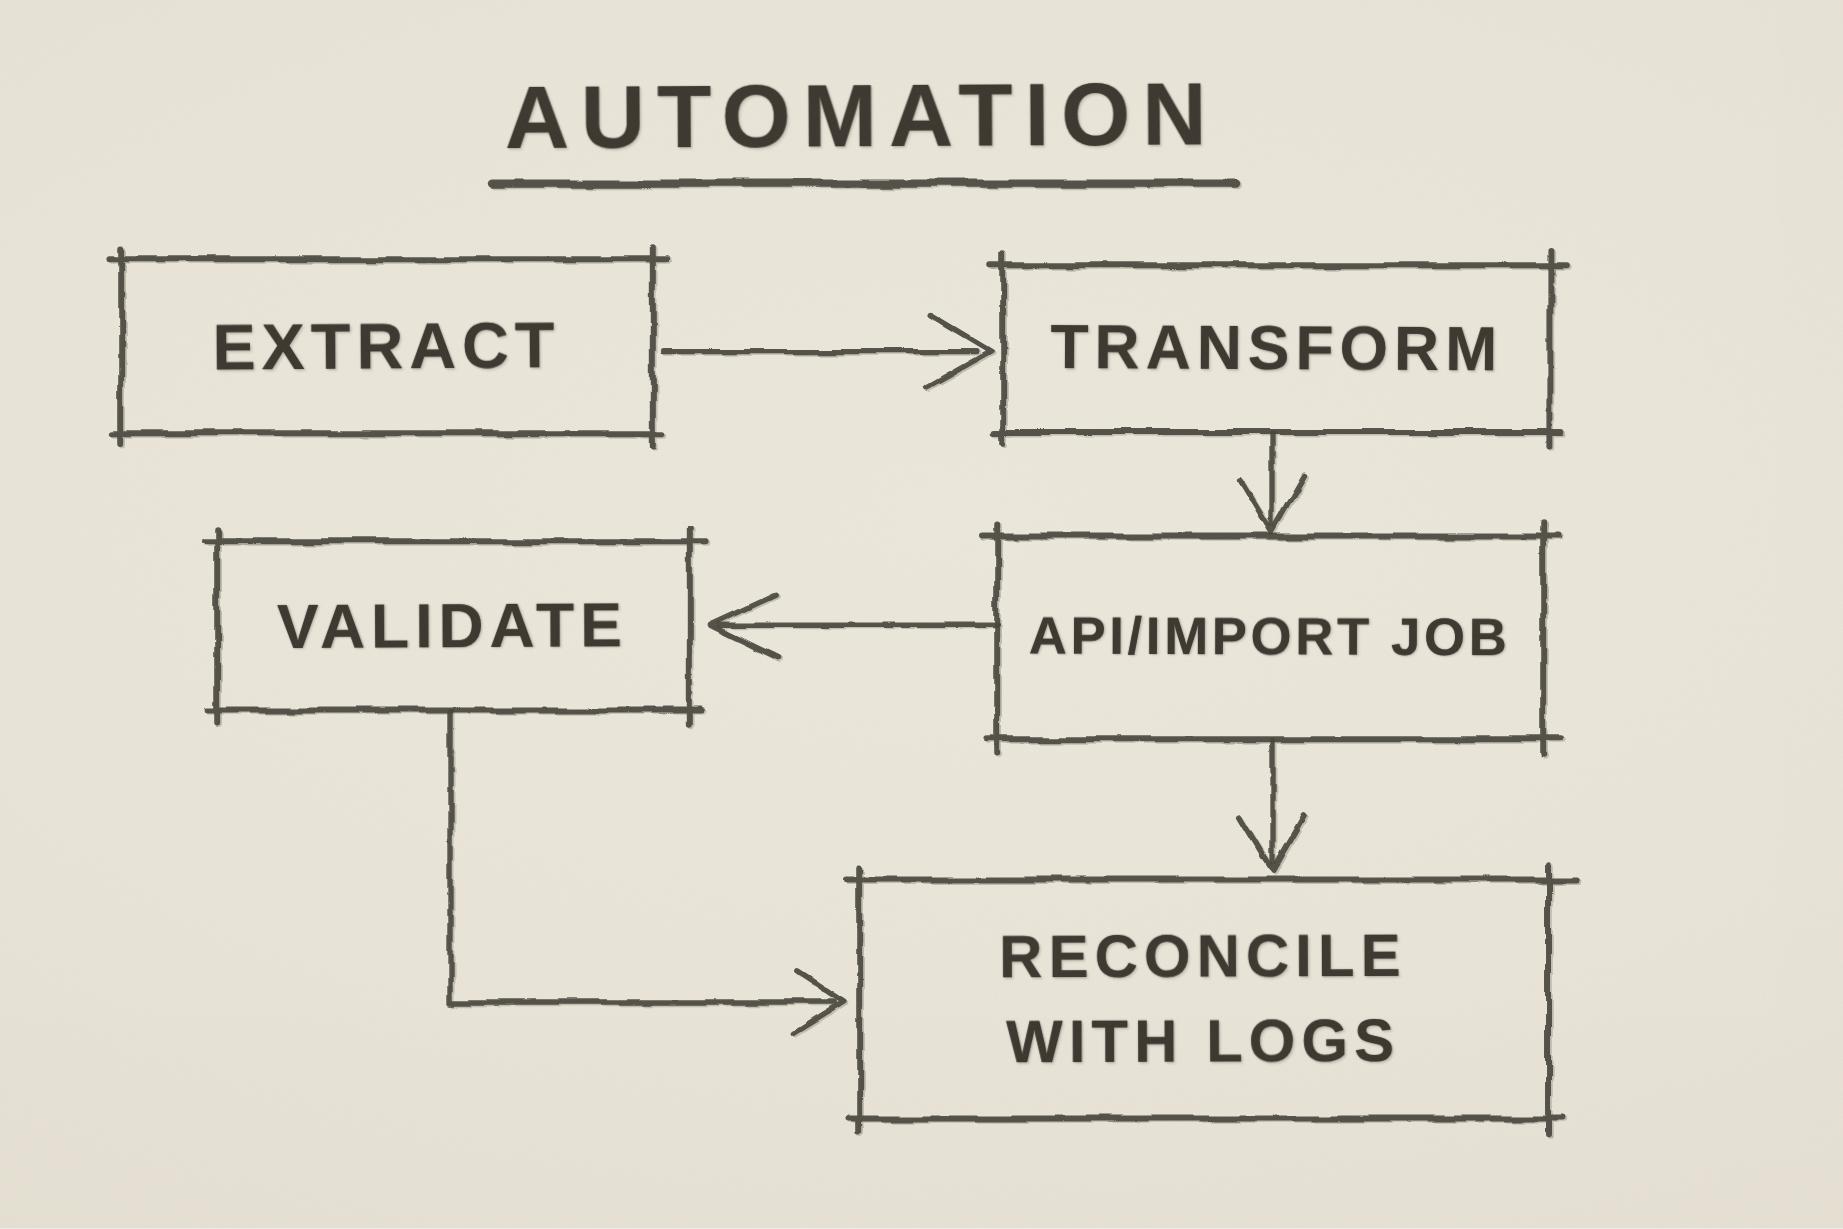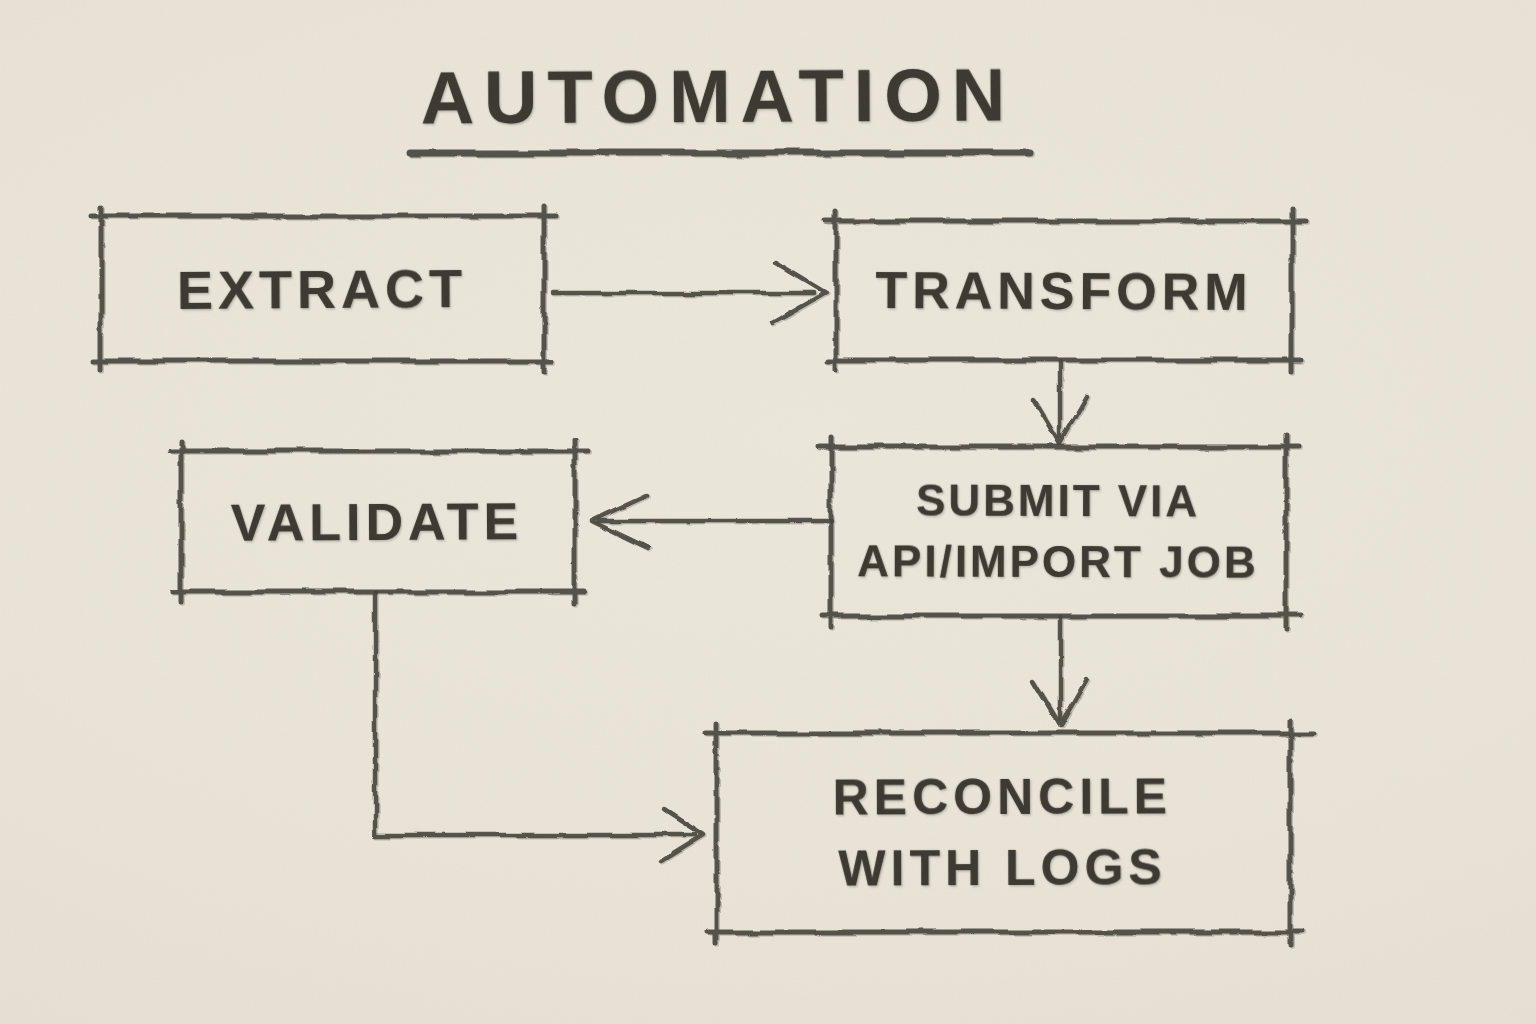--- a/index.html
+++ b/index.html
@@ -112,21 +112,20 @@
 
   <div class="label lbl-transform">
     <span>TRANSFORM</span>
   </div>
 
   <div class="label lbl-validate">
     <span>VALIDATE</span>
   </div>
 
   <div class="label lbl-submit">
-    <span>SUBMIT VIA</span>
     <span>API/IMPORT JOB</span>
   </div>
 
   <div class="label lbl-reconcile">
     <span>RECONCILE</span>
     <span>WITH LOGS</span>
   </div>
 
   <svg id="grain" viewBox="0 0 1536 1024" aria-hidden="true">
     <rect width="1536" height="1024" filter="url(#paper-noise)"></rect>

